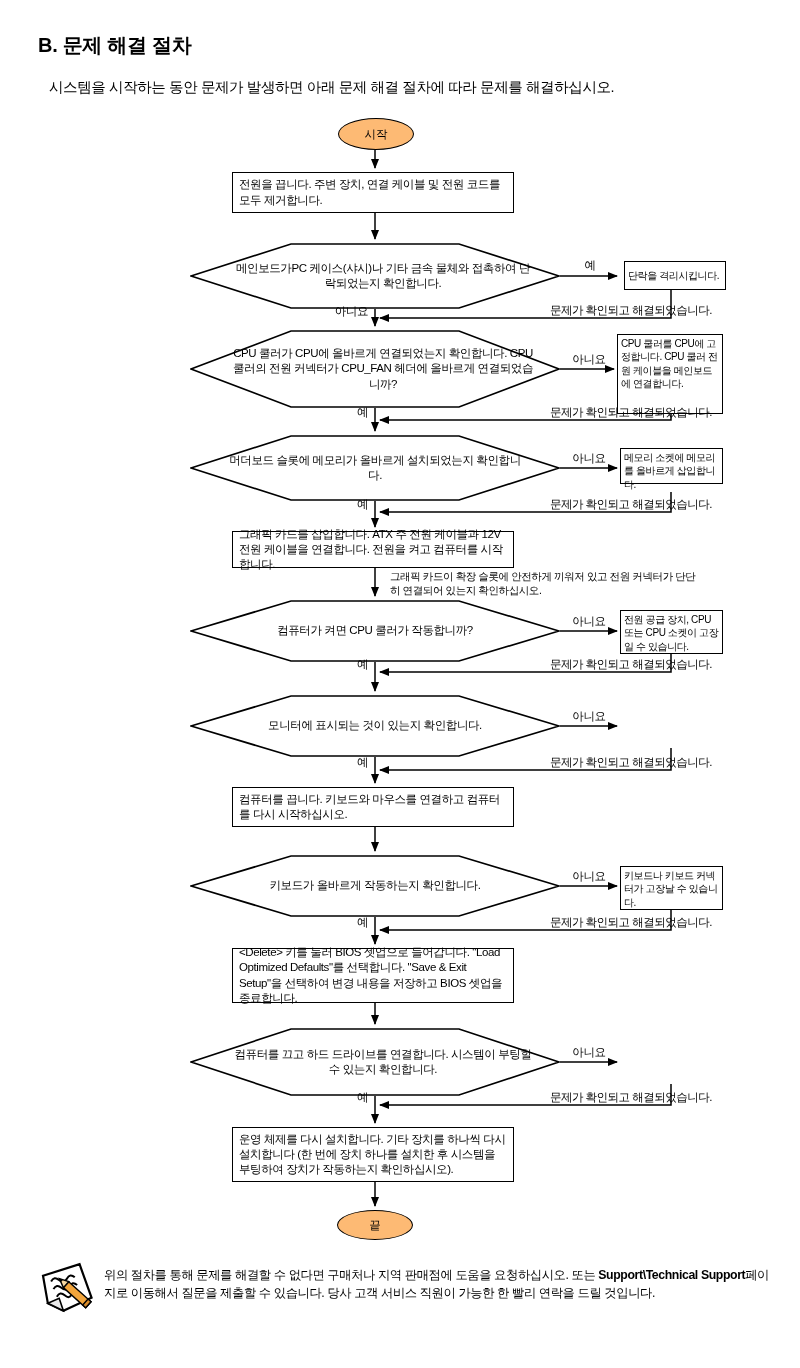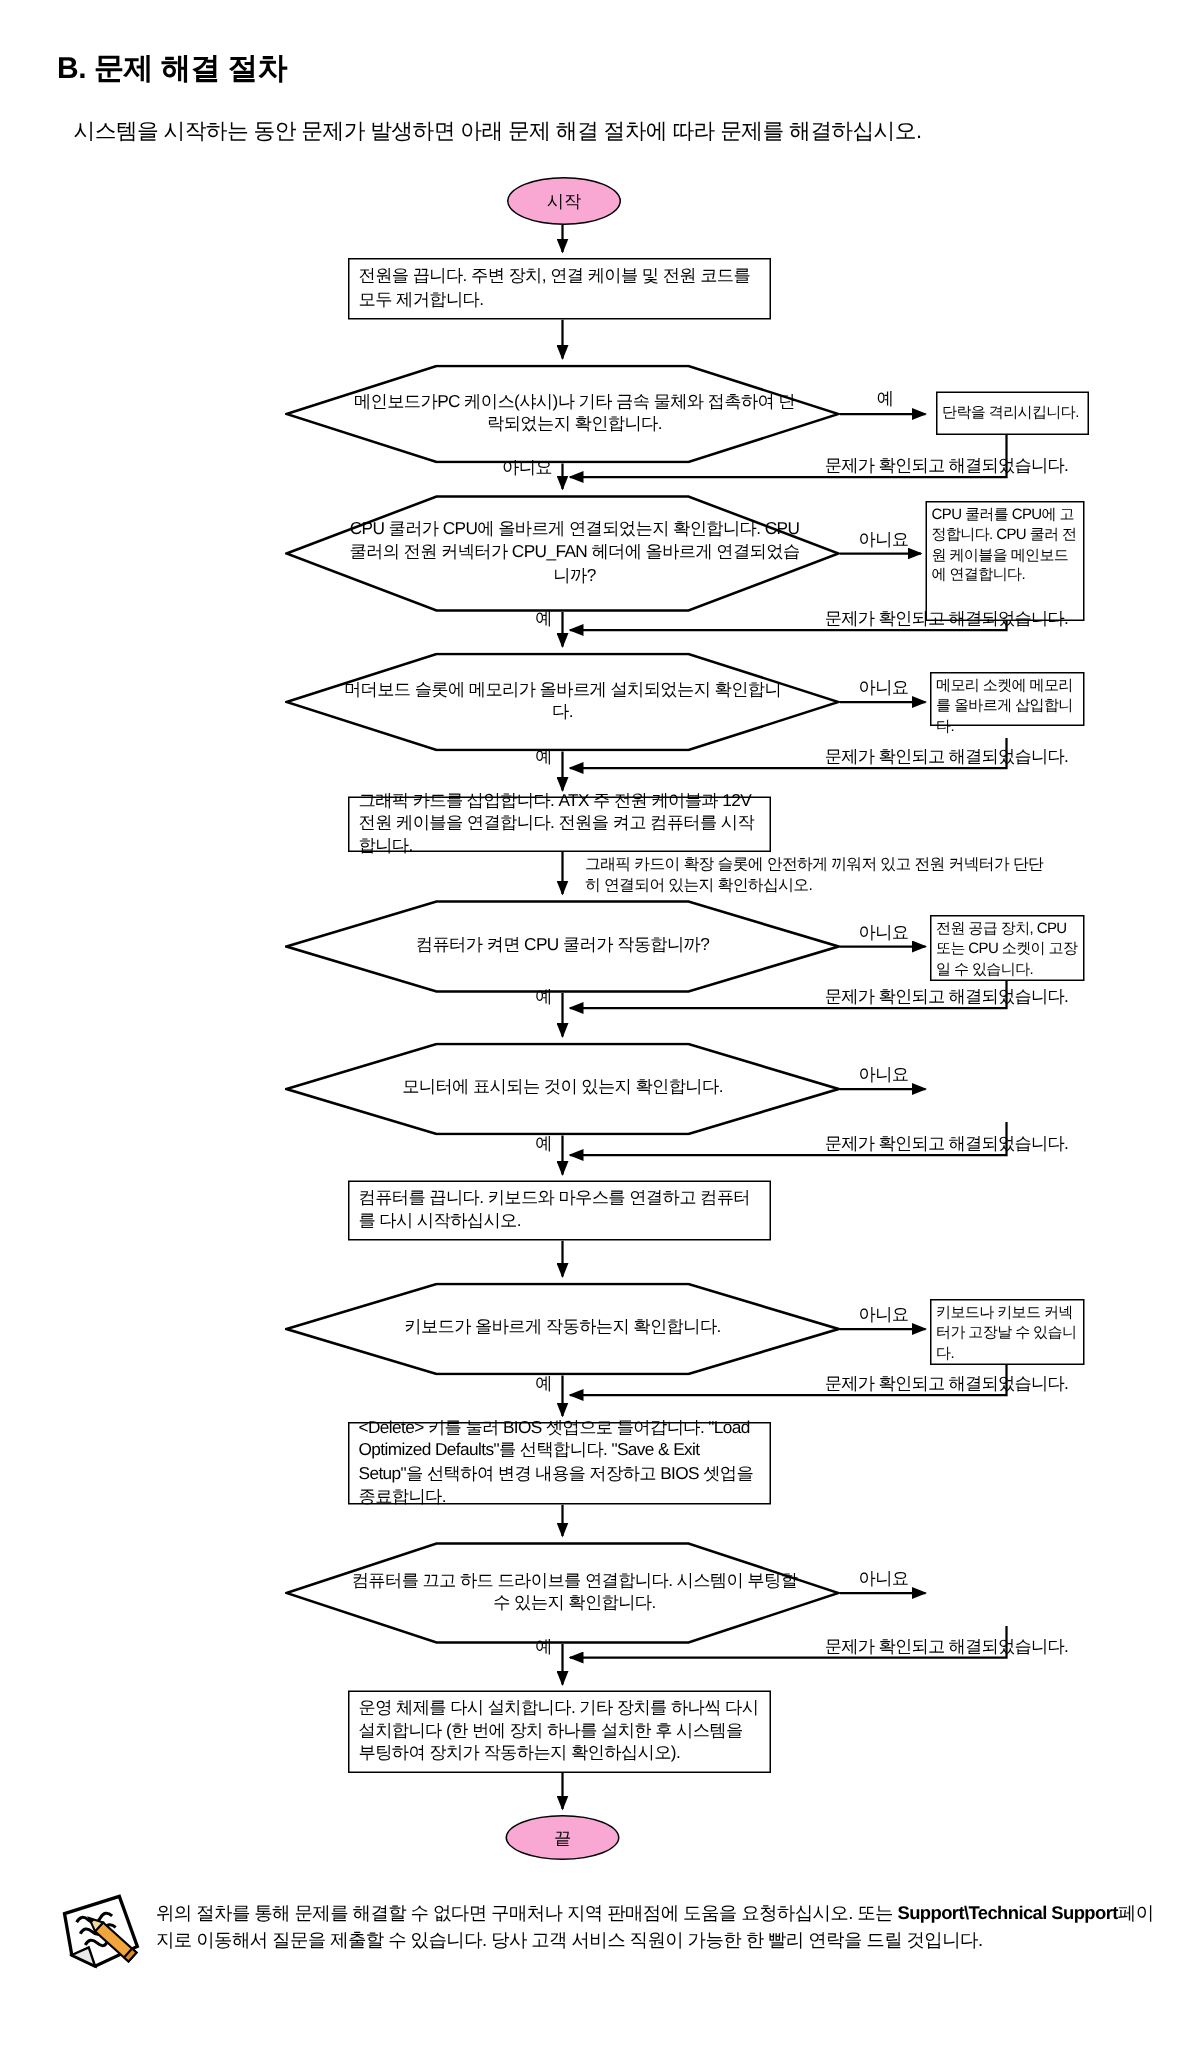--- a/index.html
+++ b/index.html
@@ -1,21 +1,21 @@
 <!DOCTYPE html>
 <html><head>
 <meta charset="utf-8">
 <style>
   html,body { margin:0; padding:0; background:#fff; }
   body { width:800px; height:1368px; font-family:"Liberation Sans", sans-serif; color:#000; }
   .page { position:relative; width:800px; height:1368px; overflow:hidden; background:#fff; }
   .title { position:absolute; left:38px; top:32px; font-size:20px; font-weight:bold; letter-spacing:-0.3px; }
   .intro { position:absolute; left:38px; top:78px; font-size:14.5px; letter-spacing:-0.4px;margin-left:11px; }
   .connectors { position:absolute; left:0; top:0; pointer-events:none; }
-  .oval { position:absolute; border:1.6px solid #000; border-radius:50%; background:#f9a8d4;
+  .oval { position:absolute; border:1.6px solid #000; border-radius:50%; background:#fdba74;
           display:flex; align-items:center; justify-content:center; font-size:11.5px; box-sizing:border-box; }
   .node { position:absolute; border:1.7px solid #000; background:#fff; box-sizing:border-box;
           display:flex; align-items:center; padding:2px 6px; font-size:11.5px; line-height:1.32; letter-spacing:-0.4px; }
   .decision { position:absolute; }
   .decision svg { position:absolute; left:0; top:0; }
   .dtext { position:absolute; inset:0; display:flex; align-items:center; box-sizing:border-box;
            padding:0 26px 0 42px; font-size:11.5px; line-height:1.32; letter-spacing:-0.4px; text-align:center; }
   .decision.center .dtext { justify-content:center; text-align:center; padding:0 34px; }
   .sidebox { position:absolute; border:1.7px solid #000; background:#fff; box-sizing:border-box;
              padding:2px 3px; font-size:10px; line-height:1.33; letter-spacing:-0.4px; }

